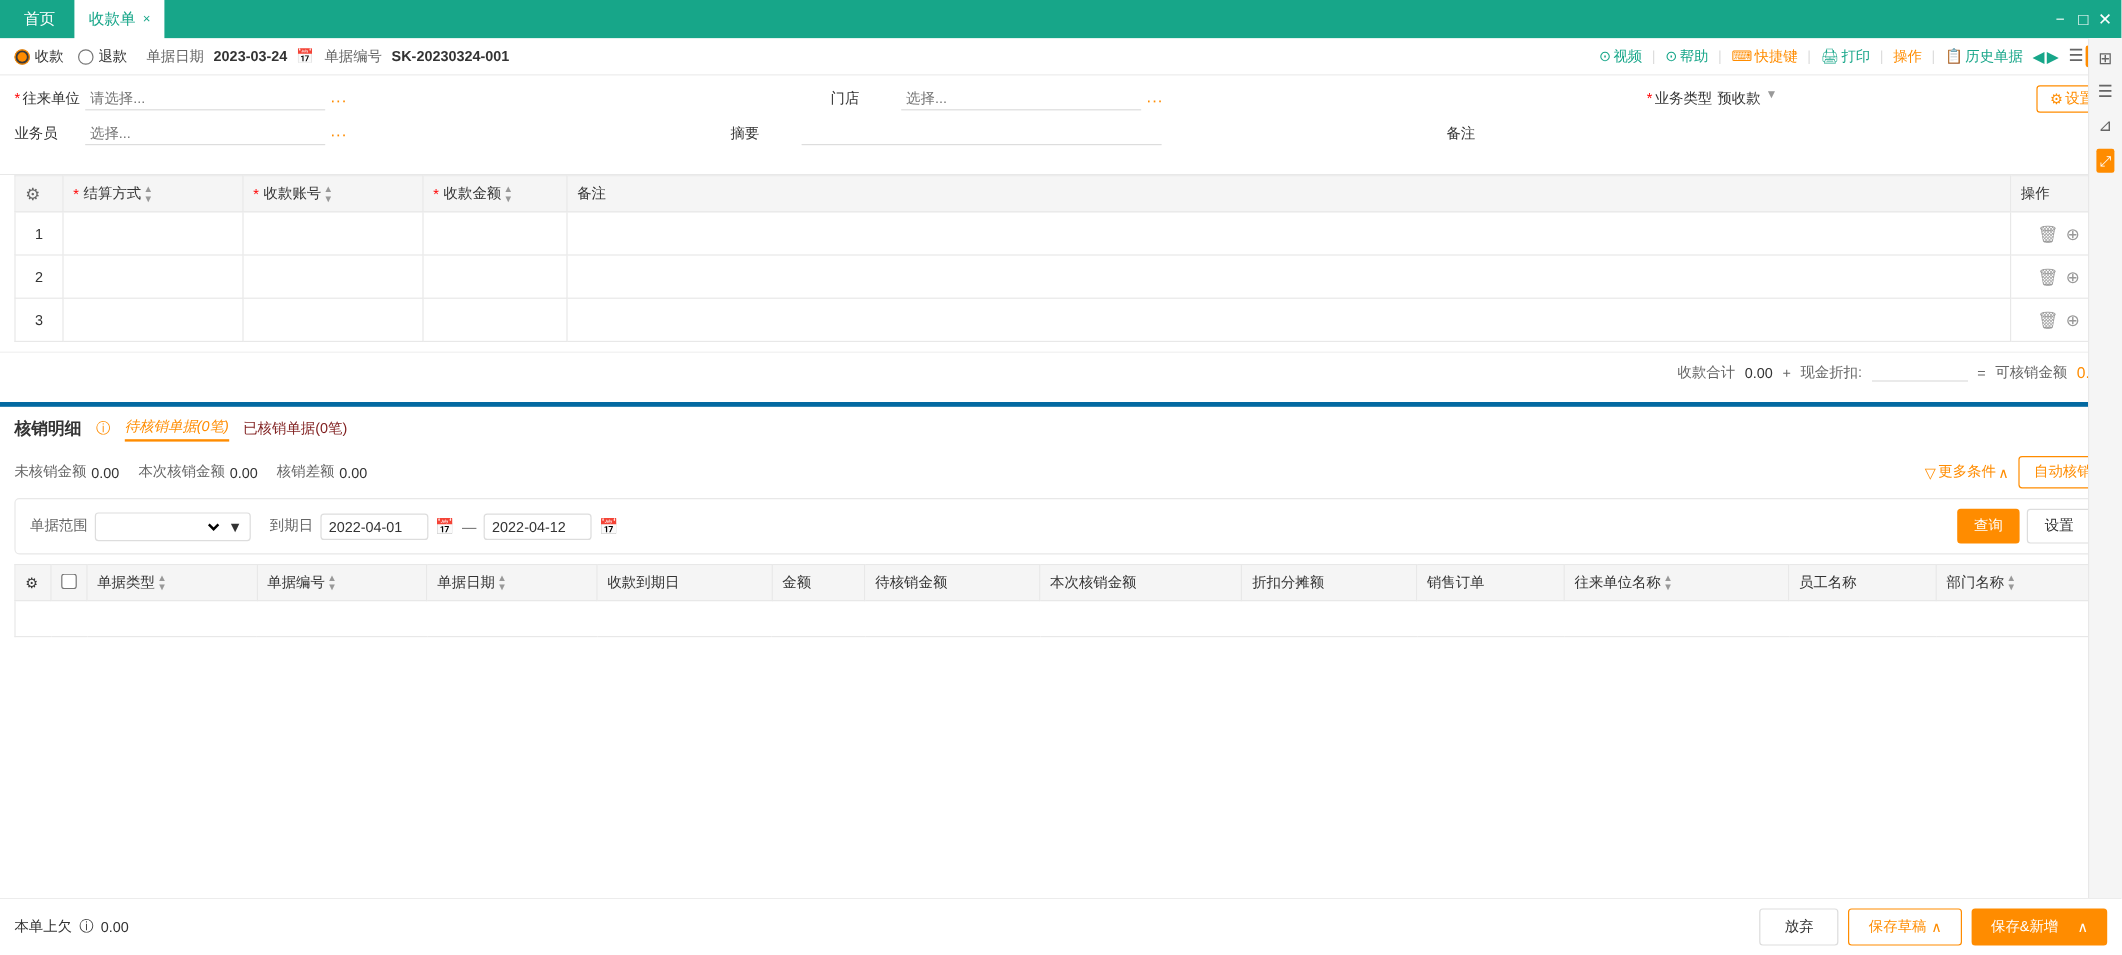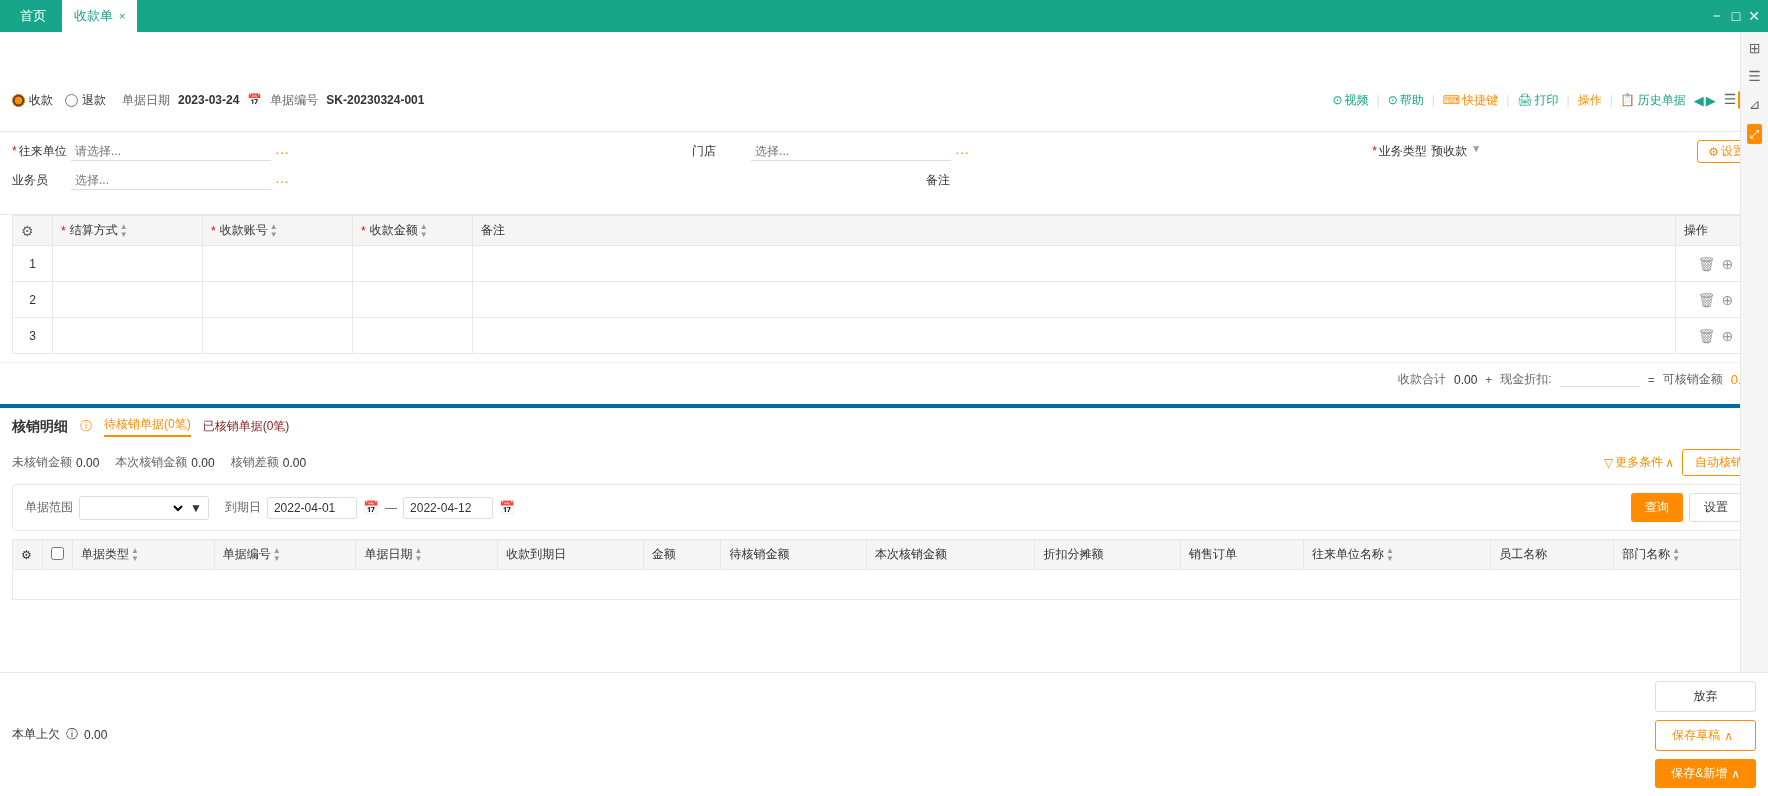--- a/index.html
+++ b/index.html
@@ -44,25 +44,24 @@
     .main-container {
       background: #fff;
       height: calc(100vh - 32px);
       overflow-y: auto;
     }
 
     
     .toolbar {
       display: flex;
       align-items: center;
-      padding: 22px 12px;
+      padding: 6px 12px;
       border-bottom: 1px solid #e8e8e8;
       gap: 16px;
       background: #fff;
-      margin-top: 37px;
     }
     .radio-group { display: flex; align-items: center; gap: 12px; }
     .radio-item { display: flex; align-items: center; gap: 4px; cursor: pointer; }
     .radio-item input[type="radio"] { accent-color: #ff8c00; }
     .doc-info { display: flex; align-items: center; gap: 8px; color: #333; font-size: 12px; }
     .doc-info-label { color: #666; }
     .doc-info-value { color: #333; font-weight: bold; }
     .calendar-icon { color: #17a689; cursor: pointer; }
     .toolbar-right { margin-left: auto; display: flex; align-items: center; gap: 8px; }
     .toolbar-btn { color: #17a689; cursor: pointer; font-size: 12px; display: flex; align-items: center; gap: 2px; }
@@ -321,21 +320,21 @@
       right: 0;
       background: #fff;
       border-top: 1px solid #e8e8e8;
       padding: 8px 12px;
       display: flex;
       align-items: center;
       justify-content: space-between;
       z-index: 100;
     }
     .footer-left { display: flex; align-items: center; gap: 6px; font-size: 12px; }
-    .footer-right { display: flex; gap: 8px; flex-direction: column; }
+    .footer-right { display: flex; gap: 8px; }
     .btn-discard {
       background: #fff;
       border: 1px solid #ddd;
       color: #333;
       padding: 6px 20px;
       border-radius: 3px;
       cursor: pointer;
       font-size: 12px;
     }
     .btn-draft {
@@ -353,21 +352,21 @@
     .btn-save-new {
       background: #ff8c00;
       border: none;
       color: #fff;
       padding: 6px 16px;
       border-radius: 3px;
       cursor: pointer;
       font-size: 12px;
       display: flex;
       align-items: center;
-      gap: 4px;
+      gap: 16px;
     }
 
     
     .right-sidebar {
       position: fixed;
       right: 0;
       top: 32px;
       bottom: 0;
       width: 28px;
       background: #f5f5f5;
@@ -387,21 +386,21 @@
     }
     .sidebar-icon-orange {
       color: #fff;
       background: #ff8c00;
       padding: 3px;
       border-radius: 2px;
       cursor: pointer;
       font-size: 12px;
     }
 
-    .pending-tab { color: #ff8c00; border-bottom: 2px solid #ff8c00; padding-bottom: 2px; }
+    .pending-tab { color: #ff8c00; border-bottom: 2px solid #ff8c00; padding-bottom: 2px; font-style: italic; }
     .normal-tab { color: #7f1d1d; }
   </style>
 </head>
 <body>
 
 <div class="tab-bar">
   <div class="tab-bar-left">
     <div class="tab-home">首页</div>
     <div class="tab-active">
       <span>收款单</span>
@@ -507,20 +506,24 @@
         </div>
       </div>
     </div>
     <div class="form-row">
       <div class="field-group">
         <span class="field-label">业务员</span>
         <input class="field-input" type="text" placeholder="选择..." style="">
         <span class="more-btn">···</span>
       </div>
       <div style="width: 30px;"></div>
+      <div class="field-group">
+        <span class="field-label">摘要</span>
+        <input class="field-input" type="text" style="min-width: 300px;">
+      </div>
       <div style="width: 30px;"></div>
       <div class="field-group" style="flex: 1;">
         <span class="field-label">备注</span>
       </div>
     </div>
   </div>
 
   <div class="table-section">
     <table class="data-table">
       <thead>

